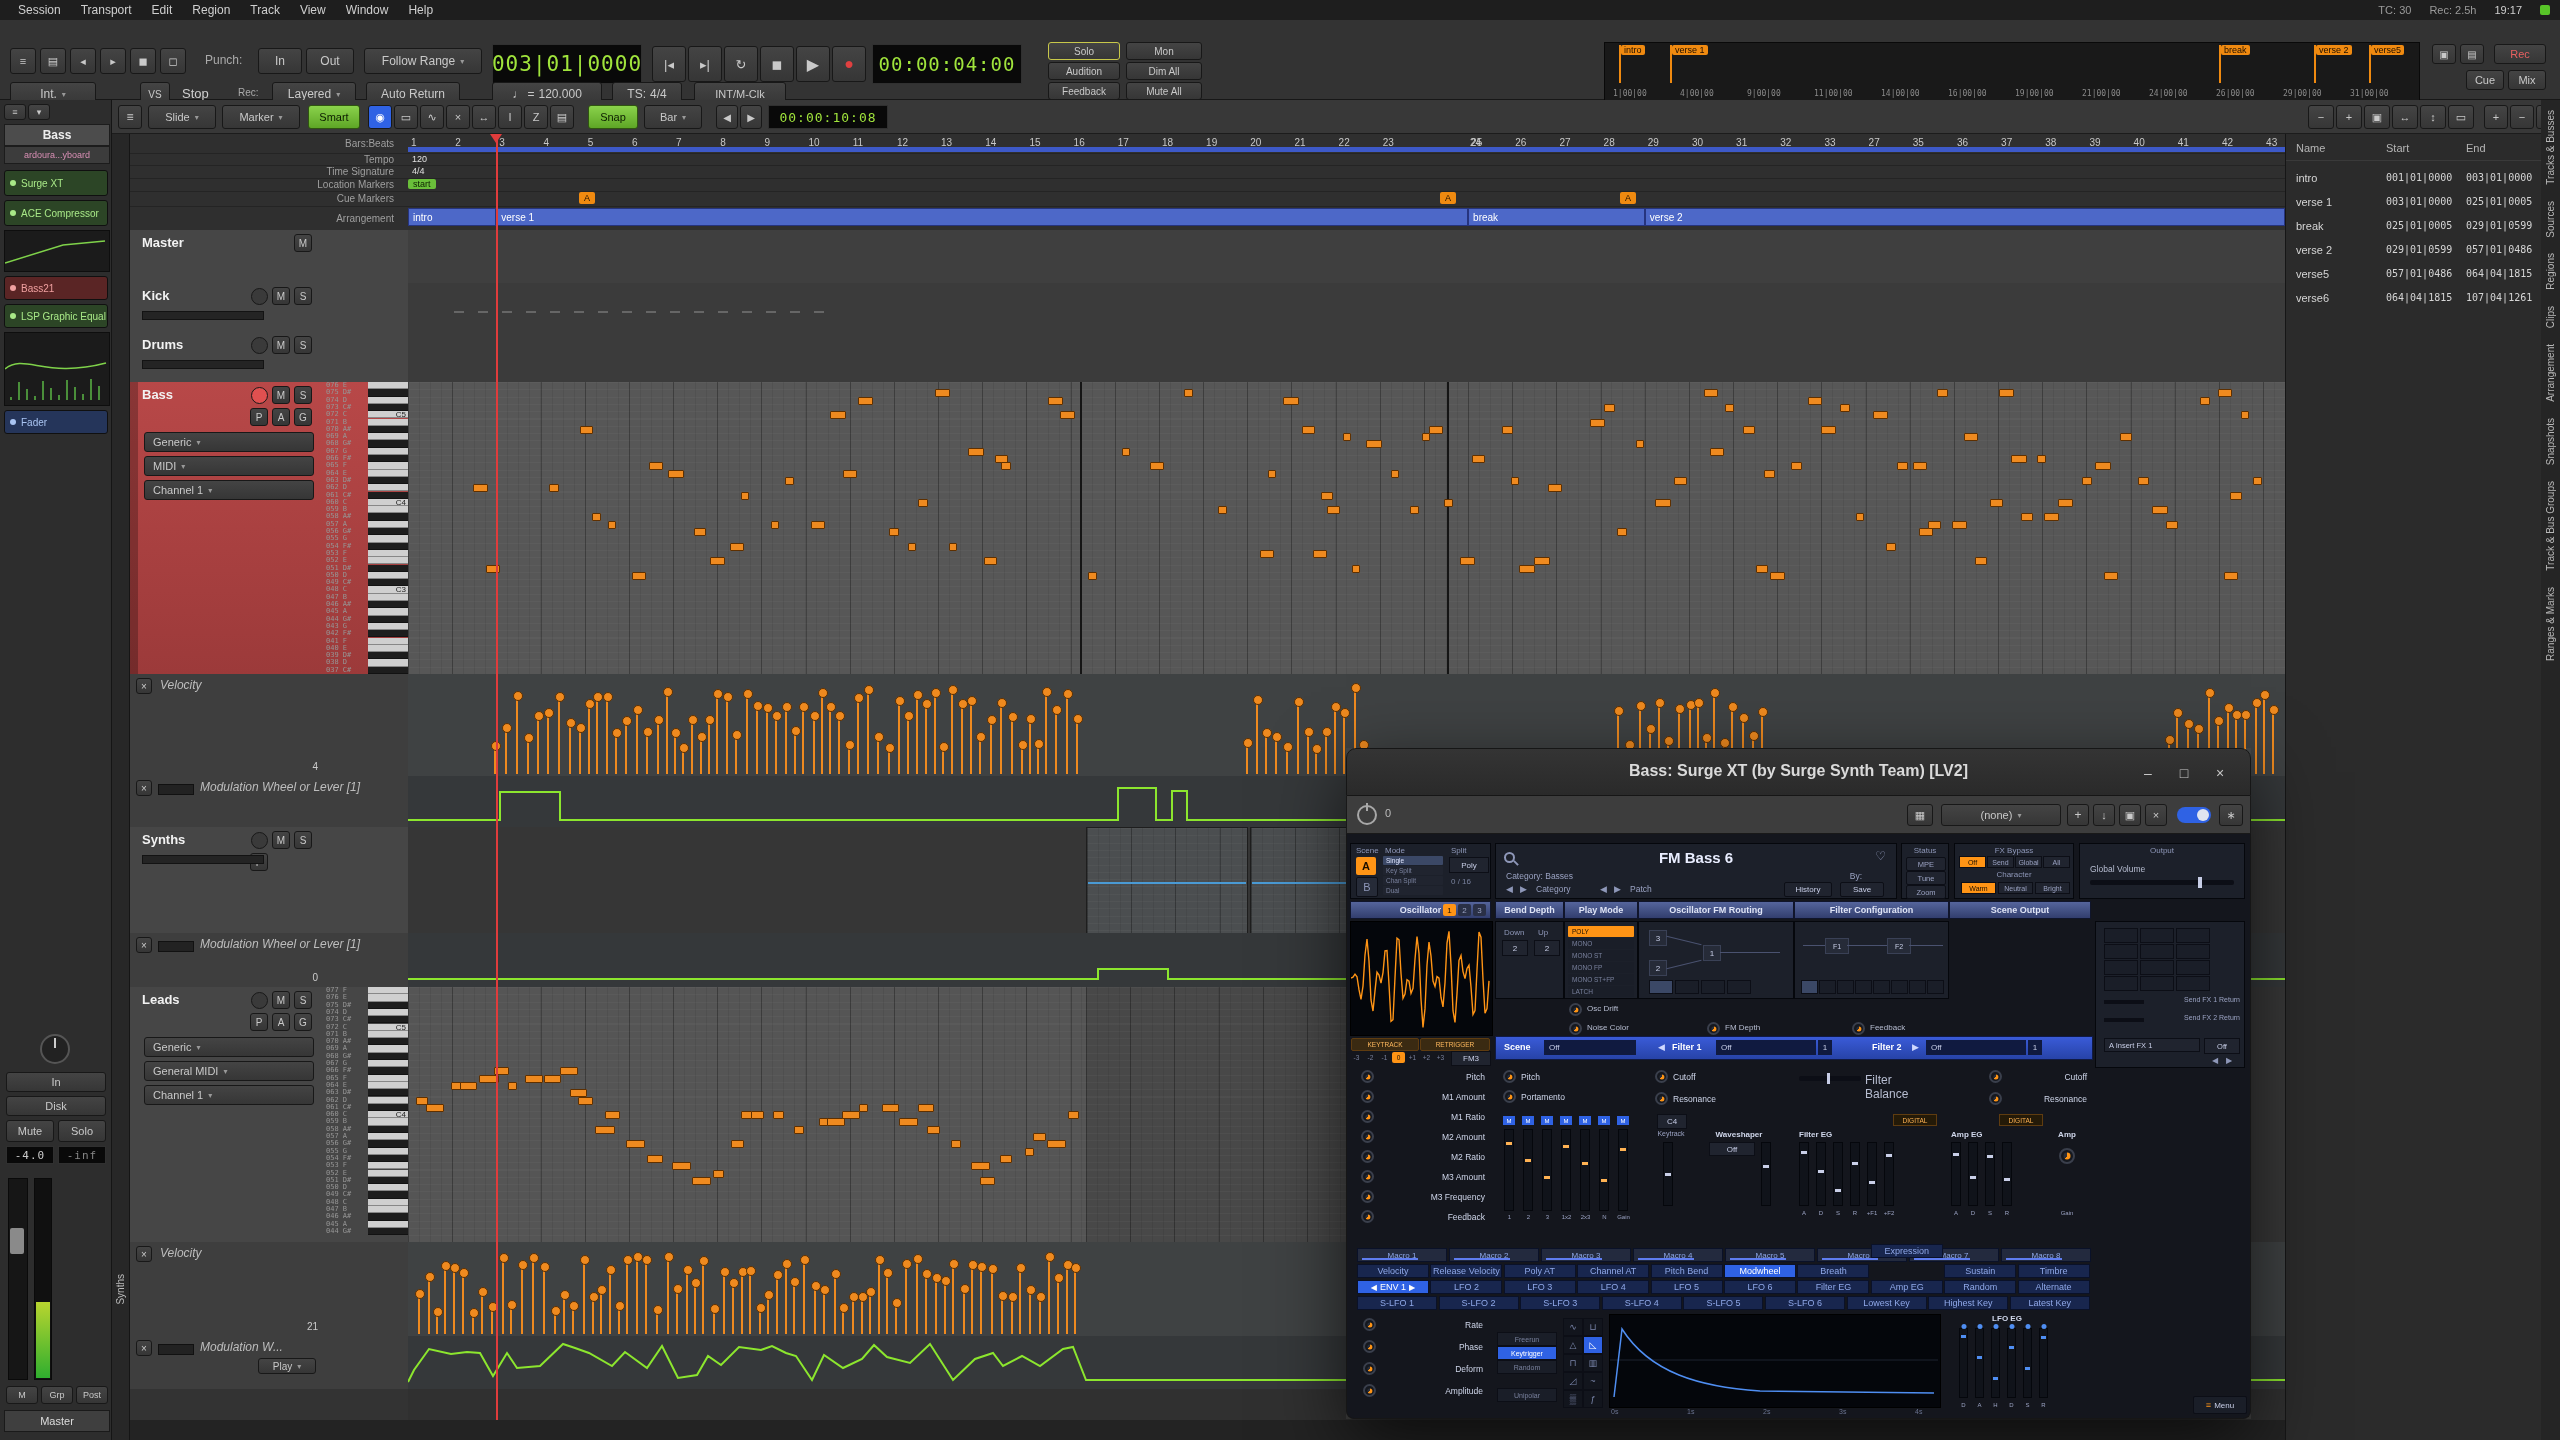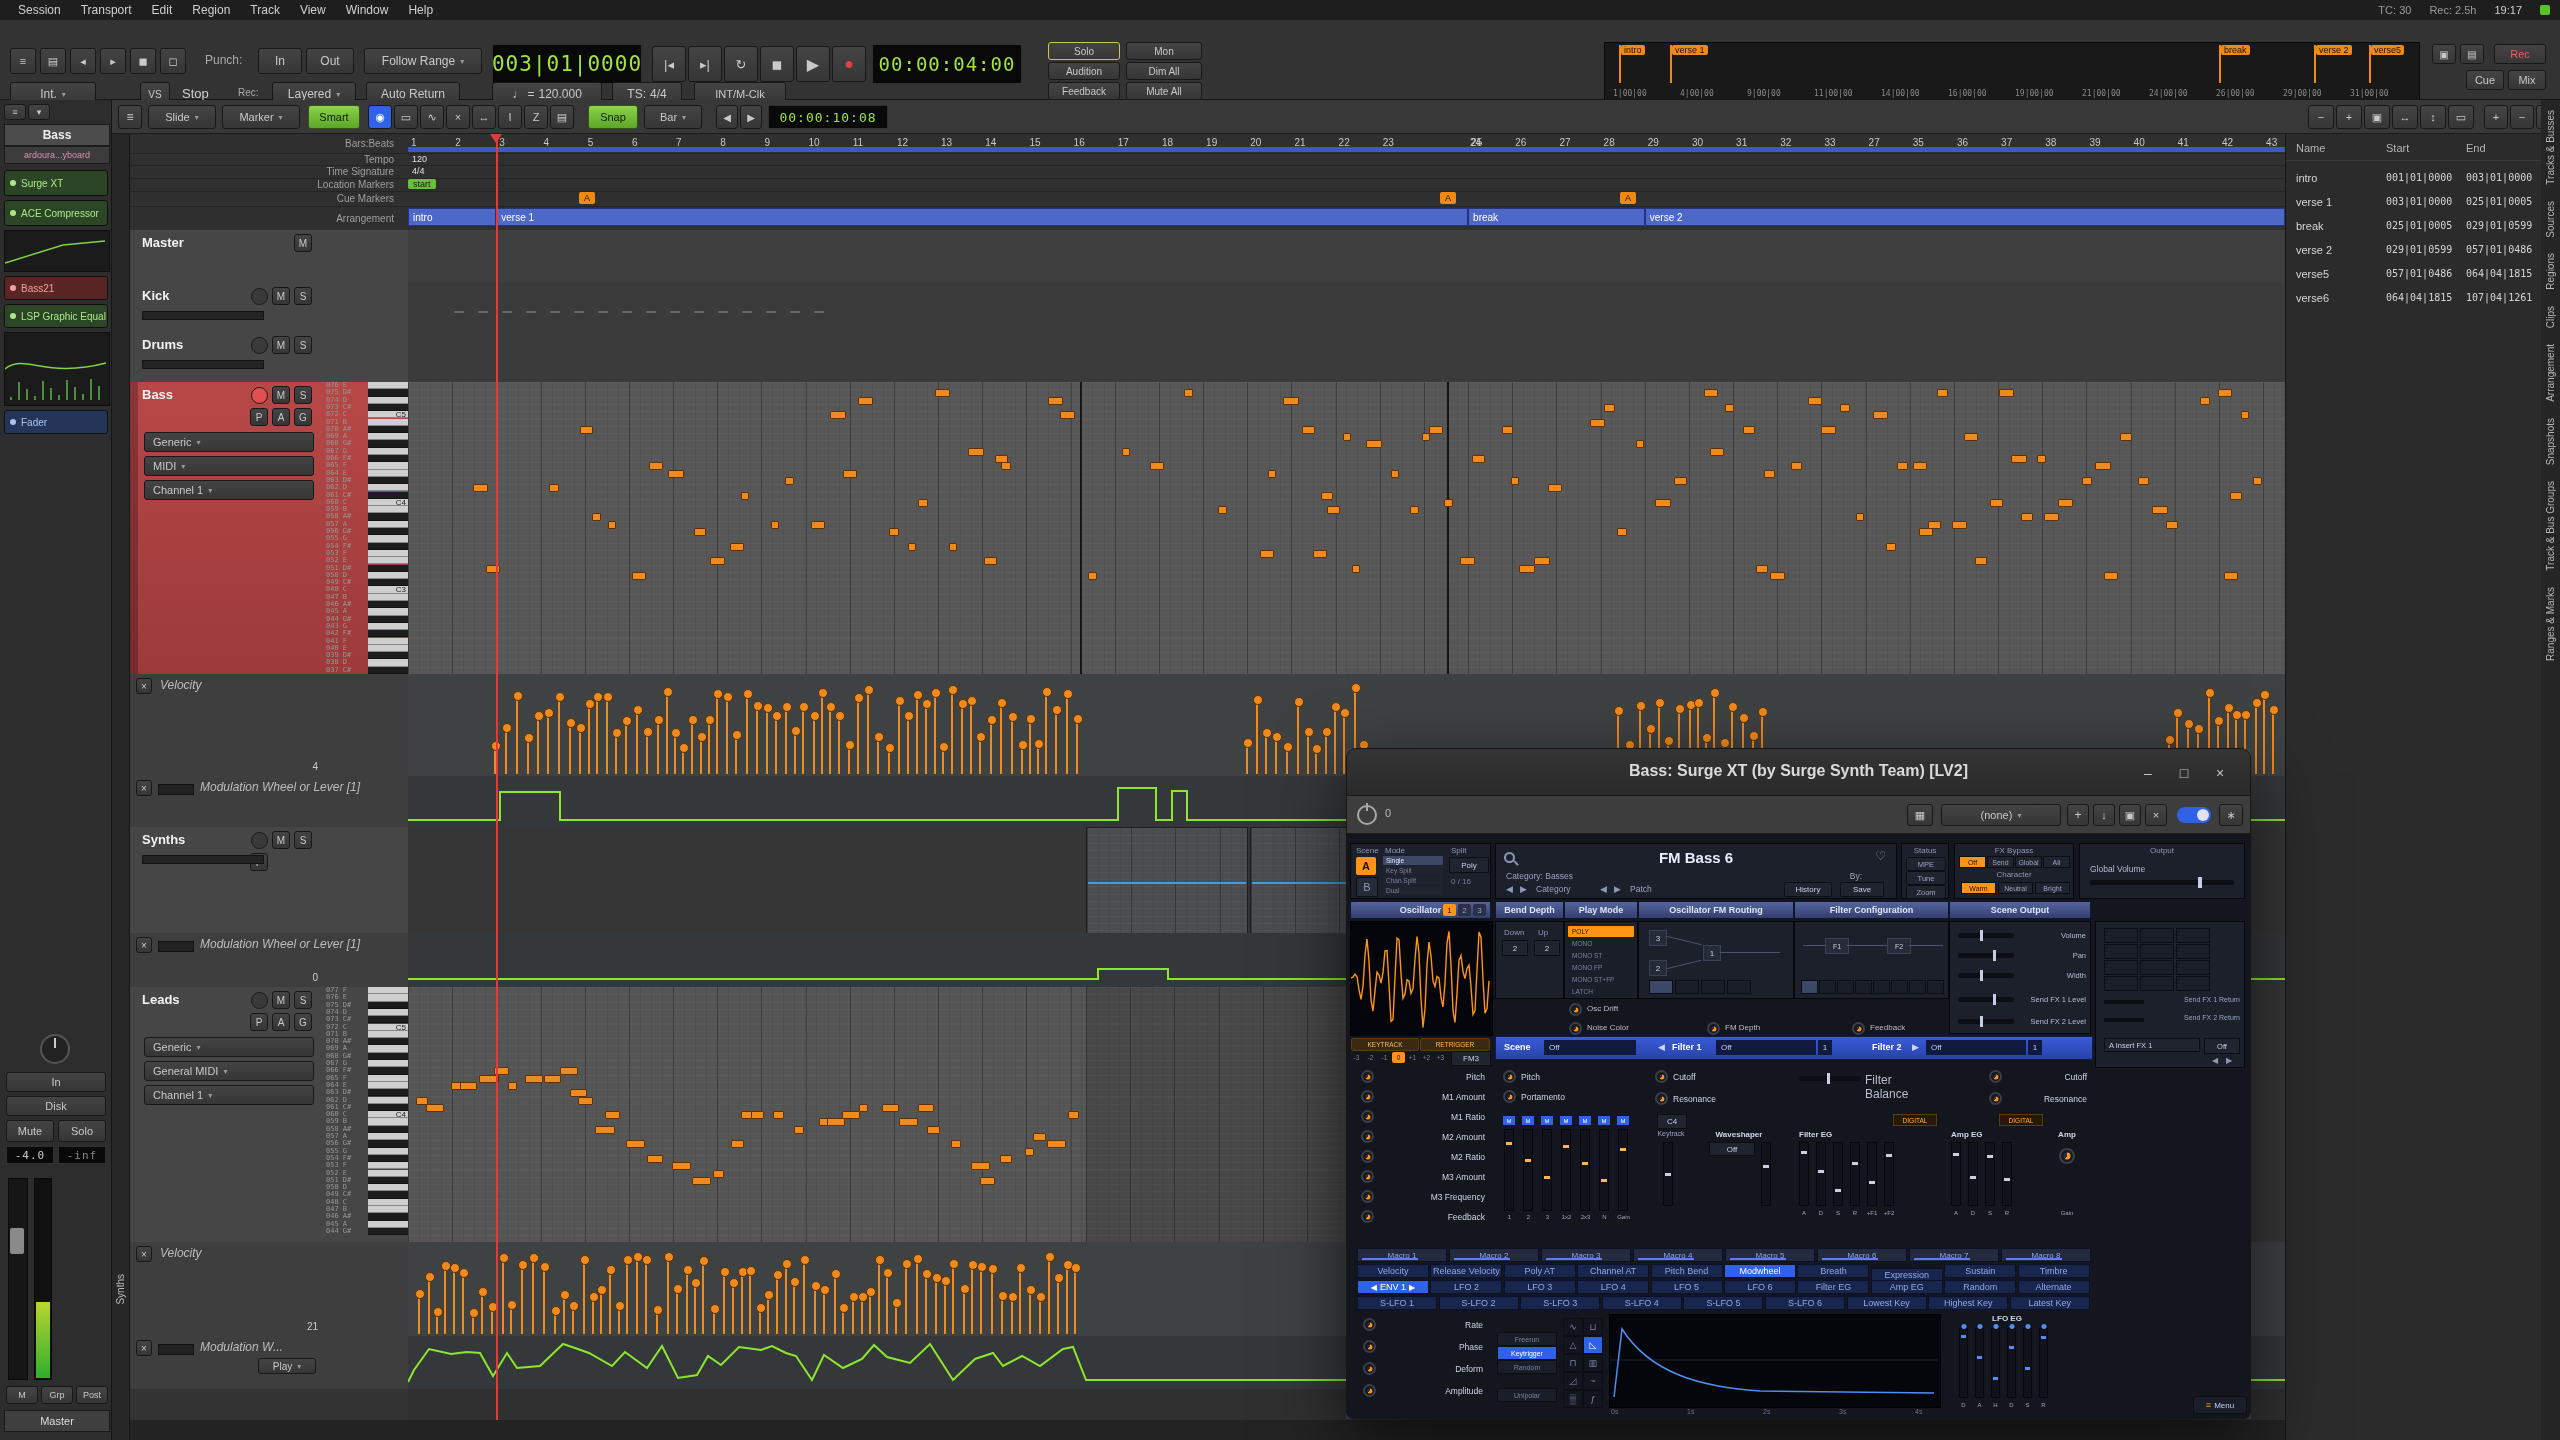--- a/index.html
+++ b/index.html
@@ -1283,37 +1283,20 @@
         <div style="position: absolute; left: 24px; top: 58px; width: 15px; height: 12px; background: rgb(26, 30, 40); border: 1px solid rgb(12, 14, 22);"></div>
         <div style="position: absolute; left: 42px; top: 58px; width: 15px; height: 12px; background: rgb(26, 30, 40); border: 1px solid rgb(12, 14, 22);"></div>
         <div style="position: absolute; left: 60px; top: 58px; width: 15px; height: 12px; background: rgb(26, 30, 40); border: 1px solid rgb(12, 14, 22);"></div>
         <div style="position: absolute; left: 78px; top: 58px; width: 15px; height: 12px; background: rgb(26, 30, 40); border: 1px solid rgb(12, 14, 22);"></div>
         <div style="position: absolute; left: 96px; top: 58px; width: 15px; height: 12px; background: rgb(26, 30, 40); border: 1px solid rgb(12, 14, 22);"></div>
         <div style="position: absolute; left: 114px; top: 58px; width: 15px; height: 12px; background: rgb(26, 30, 40); border: 1px solid rgb(12, 14, 22);"></div>
         <div style="position: absolute; left: 132px; top: 58px; width: 15px; height: 12px; background: rgb(26, 30, 40); border: 1px solid rgb(12, 14, 22);"></div>
       </div>
       <div class="knob" style="position: absolute; left: 505px; top: 188px; width: 13px; height: 13px;"></div>
       <div style="position: absolute; left: 523px; top: 189px; width: 60px; height: 10px; font-size: 8px; color: rgb(183, 189, 209);">Feedback</div>
-      <div class="sbox" style="position: absolute; left: 602px; top: 87px; width: 142px; height: 113px;">
-        <div style="position: absolute; left: 8px; top: 11px; width: 56px; height: 5px; background: rgb(12, 14, 22); border-radius: 2px;"></div>
-        <div style="position: absolute; left: 30px; top: 8px; width: 3px; height: 11px; background: rgb(199, 205, 230);"></div>
-        <div style="position: absolute; left: 70px; top: 9px; width: 66px; height: 10px; font-size: 7.5px; color: rgb(183, 189, 209); text-align: right;">Volume</div>
-        <div style="position: absolute; left: 8px; top: 31px; width: 56px; height: 5px; background: rgb(12, 14, 22); border-radius: 2px;"></div>
-        <div style="position: absolute; left: 43px; top: 28px; width: 3px; height: 11px; background: rgb(199, 205, 230);"></div>
-        <div style="position: absolute; left: 70px; top: 29px; width: 66px; height: 10px; font-size: 7.5px; color: rgb(183, 189, 209); text-align: right;">Pan</div>
-        <div style="position: absolute; left: 8px; top: 51px; width: 56px; height: 5px; background: rgb(12, 14, 22); border-radius: 2px;"></div>
-        <div style="position: absolute; left: 30px; top: 48px; width: 3px; height: 11px; background: rgb(199, 205, 230);"></div>
-        <div style="position: absolute; left: 70px; top: 49px; width: 66px; height: 10px; font-size: 7.5px; color: rgb(183, 189, 209); text-align: right;">Width</div>
-        <div style="position: absolute; left: 8px; top: 75px; width: 56px; height: 5px; background: rgb(12, 14, 22); border-radius: 2px;"></div>
-        <div style="position: absolute; left: 43px; top: 72px; width: 3px; height: 11px; background: rgb(199, 205, 230);"></div>
-        <div style="position: absolute; left: 70px; top: 73px; width: 66px; height: 10px; font-size: 7.5px; color: rgb(183, 189, 209); text-align: right;">Send FX 1 Level</div>
-        <div style="position: absolute; left: 8px; top: 97px; width: 56px; height: 5px; background: rgb(12, 14, 22); border-radius: 2px;"></div>
-        <div style="position: absolute; left: 30px; top: 94px; width: 3px; height: 11px; background: rgb(199, 205, 230);"></div>
-        <div style="position: absolute; left: 70px; top: 95px; width: 66px; height: 10px; font-size: 7.5px; color: rgb(183, 189, 209); text-align: right;">Send FX 2 Level</div>
-      </div>
       <div class="sbox" style="position: absolute; left: 748px; top: 87px; width: 150px; height: 147px;">
         <div style="position: absolute; left: 8px; top: 6px; width: 32px; height: 13px; background: rgb(26, 30, 40); border: 1px solid rgb(12, 14, 22);"></div>
         <div style="position: absolute; left: 44px; top: 6px; width: 32px; height: 13px; background: rgb(26, 30, 40); border: 1px solid rgb(12, 14, 22);"></div>
         <div style="position: absolute; left: 80px; top: 6px; width: 32px; height: 13px; background: rgb(26, 30, 40); border: 1px solid rgb(12, 14, 22);"></div>
         <div style="position: absolute; left: 8px; top: 22px; width: 32px; height: 13px; background: rgb(26, 30, 40); border: 1px solid rgb(12, 14, 22);"></div>
         <div style="position: absolute; left: 44px; top: 22px; width: 32px; height: 13px; background: rgb(26, 30, 40); border: 1px solid rgb(12, 14, 22);"></div>
         <div style="position: absolute; left: 80px; top: 22px; width: 32px; height: 13px; background: rgb(26, 30, 40); border: 1px solid rgb(12, 14, 22);"></div>
         <div style="position: absolute; left: 8px; top: 38px; width: 32px; height: 13px; background: rgb(26, 30, 40); border: 1px solid rgb(12, 14, 22);"></div>
         <div style="position: absolute; left: 44px; top: 38px; width: 32px; height: 13px; background: rgb(26, 30, 40); border: 1px solid rgb(12, 14, 22);"></div>
         <div style="position: absolute; left: 80px; top: 38px; width: 32px; height: 13px; background: rgb(26, 30, 40); border: 1px solid rgb(12, 14, 22);"></div>
@@ -1497,21 +1480,21 @@
         <div style="font-size: 8px;">Macro 8</div>
         <div style="position: absolute; left: 4px; bottom: 1px; width: 56px; height: 2px; background: rgb(95, 125, 240);"></div>
       </div>
       <div class="modbtn" style="position: absolute; left: 10px; top: 430px; width: 72px; height: 14px;">Velocity</div>
       <div class="modbtn" style="position: absolute; left: 83.4px; top: 430px; width: 72px; height: 14px;">Release Velocity</div>
       <div class="modbtn" style="position: absolute; left: 156.8px; top: 430px; width: 72px; height: 14px;">Poly AT</div>
       <div class="modbtn" style="position: absolute; left: 230.2px; top: 430px; width: 72px; height: 14px;">Channel AT</div>
       <div class="modbtn" style="position: absolute; left: 303.6px; top: 430px; width: 72px; height: 14px;">Pitch Bend</div>
       <div class="modbtn on" style="position: absolute; left: 377px; top: 430px; width: 72px; height: 14px;">Modwheel</div>
       <div class="modbtn" style="position: absolute; left: 450.4px; top: 430px; width: 72px; height: 14px;">Breath</div>
-      <div class="modbtn" style="position: absolute; left: 523.8px; top: 434px; width: 72px; height: 14px; text-align: center;">Expression</div>
+      <div class="modbtn" style="position: absolute; left: 523.8px; top: 410px; width: 72px; height: 14px; text-align: center;">Expression</div>
       <div class="modbtn" style="position: absolute; left: 597.2px; top: 430px; width: 72px; height: 14px;">Sustain</div>
       <div class="modbtn" style="position: absolute; left: 670.6px; top: 430px; width: 72px; height: 14px;">Timbre</div>
       <div class="modbtn on" style="position: absolute; left: 10px; top: 446px; width: 72px; height: 14px;">
         <div style="font-size: 8px;">◀</div>
         <div style="font-size: 9px; margin: 0px 3px;">ENV 1</div>
         <div style="font-size: 8px;">▶</div>
       </div>
       <div class="modbtn" style="position: absolute; left: 83.4px; top: 446px; width: 72px; height: 14px;">LFO 2</div>
       <div class="modbtn" style="position: absolute; left: 156.8px; top: 446px; width: 72px; height: 14px;">LFO 3</div>
       <div class="modbtn" style="position: absolute; left: 230.2px; top: 446px; width: 72px; height: 14px;">LFO 4</div>

